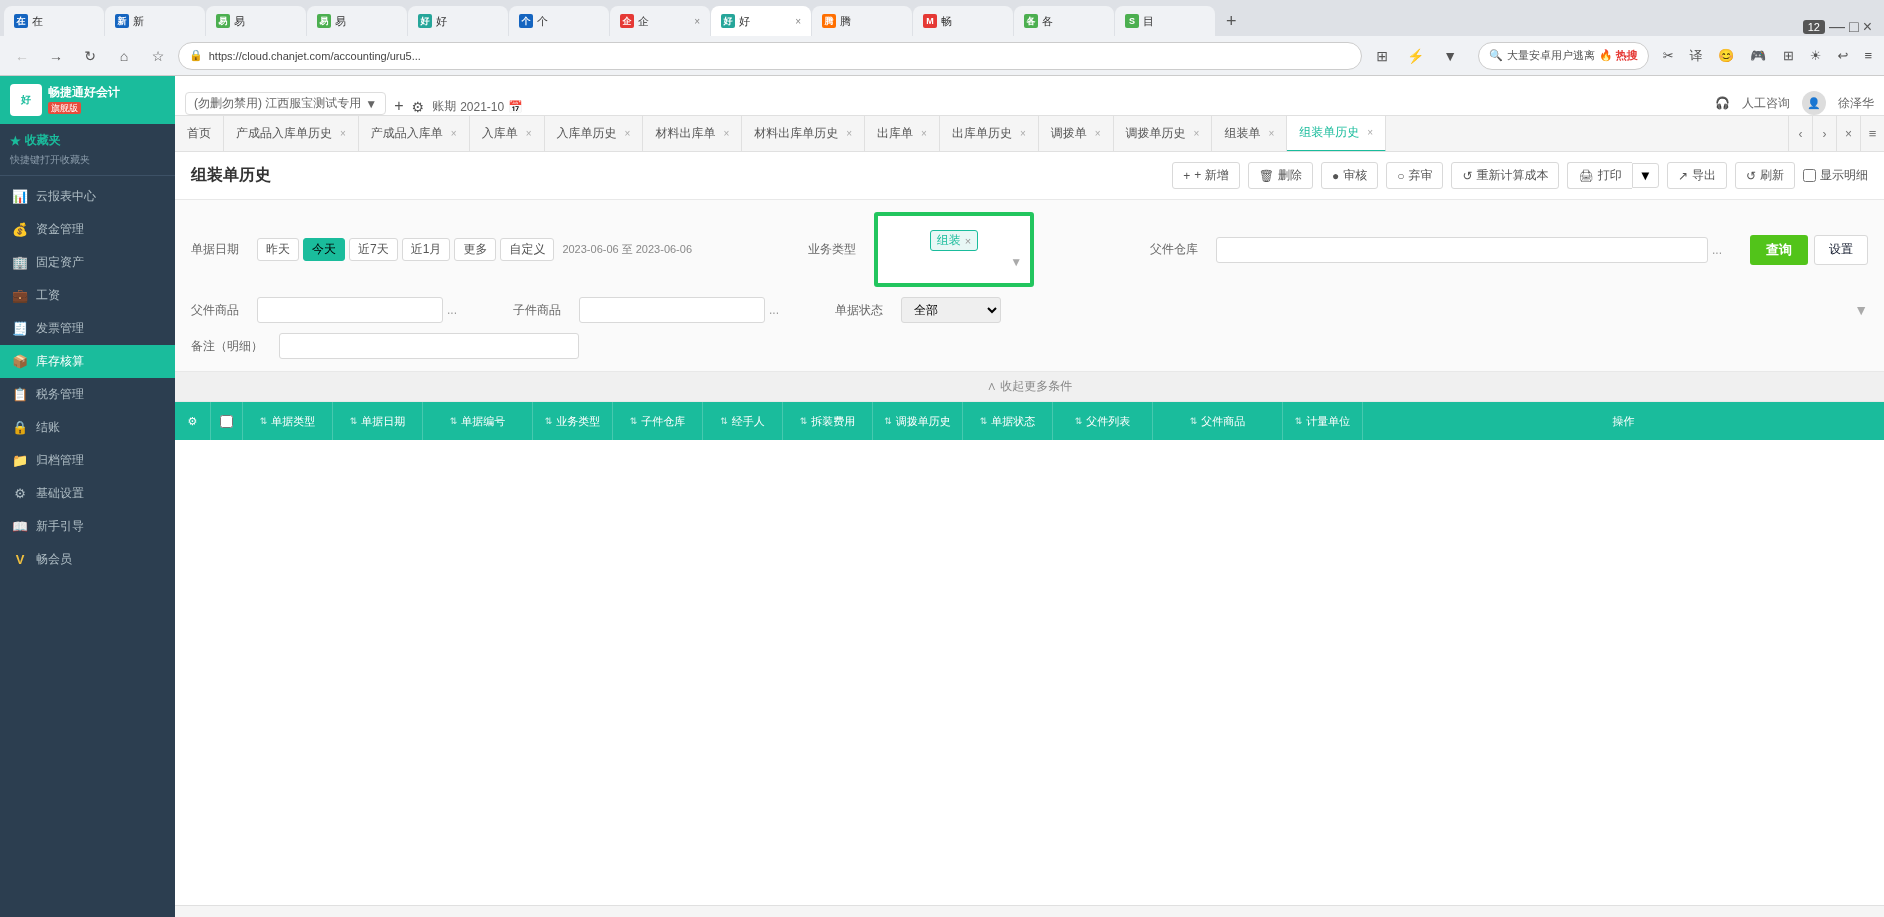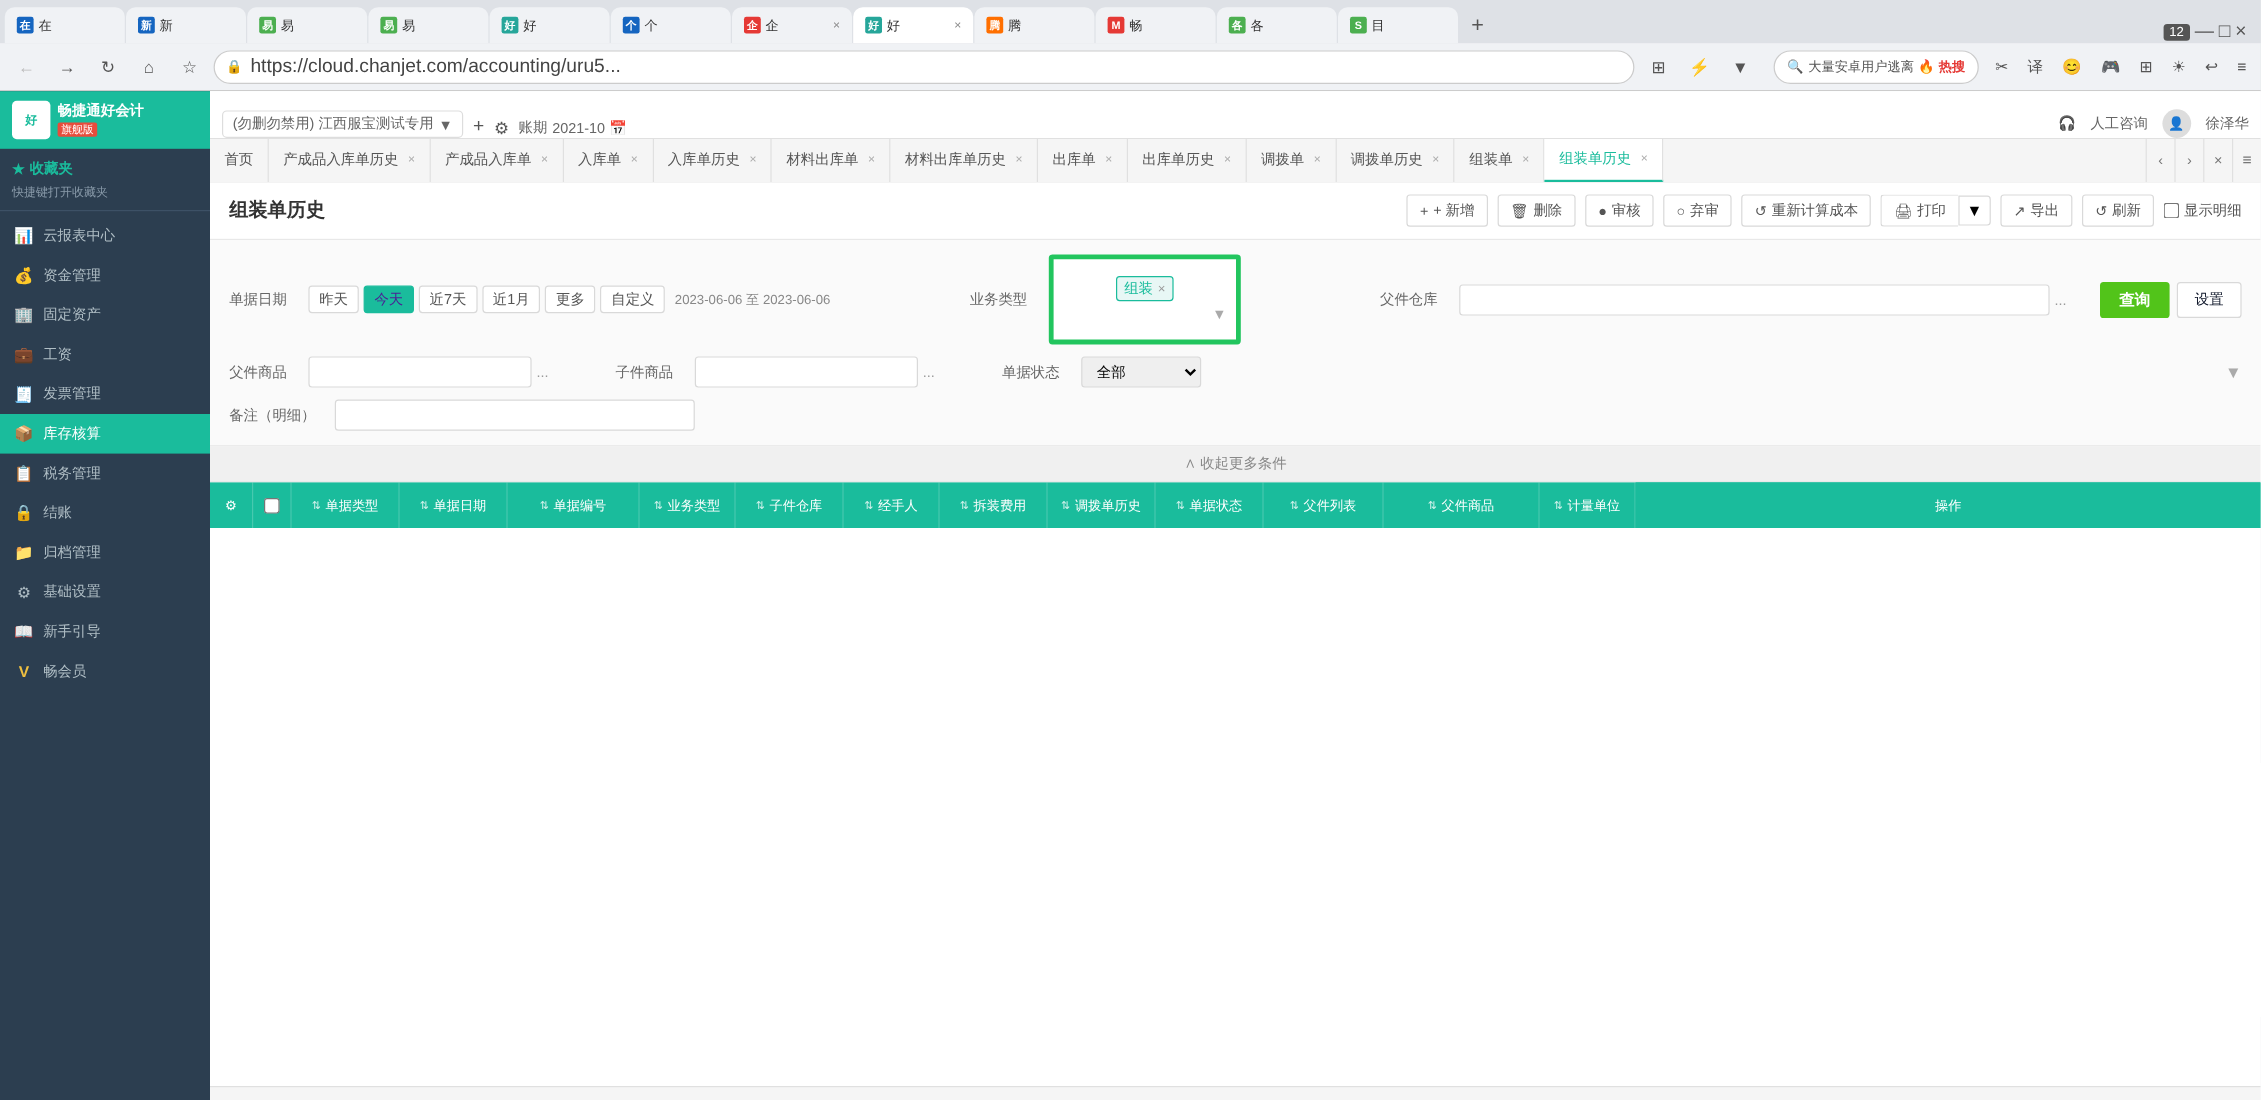--- a/index.html
+++ b/index.html
@@ -11,21 +11,21 @@
     .browser-tab { display: flex; align-items: center; height: 30px; padding: 0 10px; background: #f0f2f5; border-radius: 8px 8px 0 0; font-size: 11px; color: #333; gap: 4px; min-width: 100px; max-width: 160px; white-space: nowrap; overflow: hidden; cursor: pointer; }
     .browser-tab.active { background: #fff; }
     .browser-tab .tab-close { margin-left: auto; color: #888; font-size: 10px; cursor: pointer; }
     .browser-tab .tab-favicon { width: 14px; height: 14px; border-radius: 2px; display: flex; align-items: center; justify-content: center; font-size: 9px; font-weight: bold; }
 
     .browser-toolbar { display: flex; align-items: center; height: 40px; background: #f0f2f5; padding: 0 8px; gap: 6px; border-bottom: 1px solid #ccc; }
     .browser-nav-btn { width: 28px; height: 28px; border-radius: 50%; display: flex; align-items: center; justify-content: center; cursor: pointer; color: #555; font-size: 14px; border: none; background: none; }
     .browser-nav-btn.disabled { color: #bbb; cursor: default; }
     .browser-address-bar { flex: 1; height: 28px; border-radius: 14px; background: #fff; border: 1px solid #ccc; display: flex; align-items: center; padding: 0 10px; font-size: 12px; color: #333; gap: 6px; }
     .browser-address-bar .lock-icon { color: #4caf50; font-size: 11px; }
-    .browser-address-text { color: #444; font-size: 16px; }
+    .browser-address-text { color: #444; font-size: 11px; }
     .browser-search { display: flex; align-items: center; margin-left: 8px; background: #fff; border-radius: 14px; border: 1px solid #ccc; padding: 0 10px; height: 28px; gap: 4px; font-size: 11px; color: #555; min-width: 160px; }
     .browser-tools { display: flex; align-items: center; gap: 8px; margin-left: 4px; }
     .browser-tool-btn { font-size: 13px; color: #555; cursor: pointer; padding: 2px 4px; }
 
     
     .app-container { display: flex; height: calc(917px - 76px); }
 
     
     .sidebar { width: 175px; background: #2c3e50; color: #ccc; display: flex; flex-direction: column; flex-shrink: 0; }
     .sidebar-brand { background: #1abc9c; padding: 8px 10px; display: flex; align-items: center; gap: 6px; }
@@ -67,21 +67,21 @@
     .btn { display: flex; align-items: center; gap: 4px; padding: 4px 10px; border-radius: 3px; cursor: pointer; font-size: 12px; border: 1px solid transparent; }
     .btn-default { background: #fff; border-color: #d9d9d9; color: #555; }
 
     
     .filter-section { padding: 12px 16px; background: #fafafa; border-bottom: 1px solid #e8e8e8; }
     .filter-row { display: flex; align-items: center; gap: 16px; margin-bottom: 10px; }
     .filter-row:last-child { margin-bottom: 0; }
     .filter-label { font-size: 12px; color: #666; min-width: 50px; }
     .filter-date-btns { display: flex; align-items: center; gap: 4px; }
     .date-btn { padding: 2px 8px; border-radius: 3px; cursor: pointer; font-size: 12px; border: 1px solid #d9d9d9; background: #fff; color: #555; }
-    .date-btn.active { background: #1abc9c; color: #4c1d95; border-color: #1abc9c; }
+    .date-btn.active { background: #1abc9c; color: #000000; border-color: #1abc9c; }
     .date-range { font-size: 11px; color: #888; margin-left: 4px; }
     .filter-input { border: 1px solid #d9d9d9; border-radius: 3px; padding: 3px 8px; font-size: 12px; min-width: 150px; height: 26px; }
     .filter-tag { display: inline-flex; align-items: center; gap: 4px; background: #e8f7f5; border: 1px solid #1abc9c; border-radius: 3px; padding: 1px 6px; font-size: 12px; color: #1abc9c; }
     .filter-tag-x { cursor: pointer; font-size: 11px; color: #999; }
     .filter-select { border: 1px solid #d9d9d9; border-radius: 3px; padding: 3px 8px; font-size: 12px; height: 26px; min-width: 100px; }
     .collapse-bar { text-align: center; padding: 6px; background: #f0f0f0; cursor: pointer; font-size: 12px; color: #888; border-bottom: 1px solid #e8e8e8; }
 
     
     .data-table { width: 100%; }
     .table-header { display: flex; align-items: center; background: #1abc9c; color: #fff; height: 38px; font-size: 12px; }

